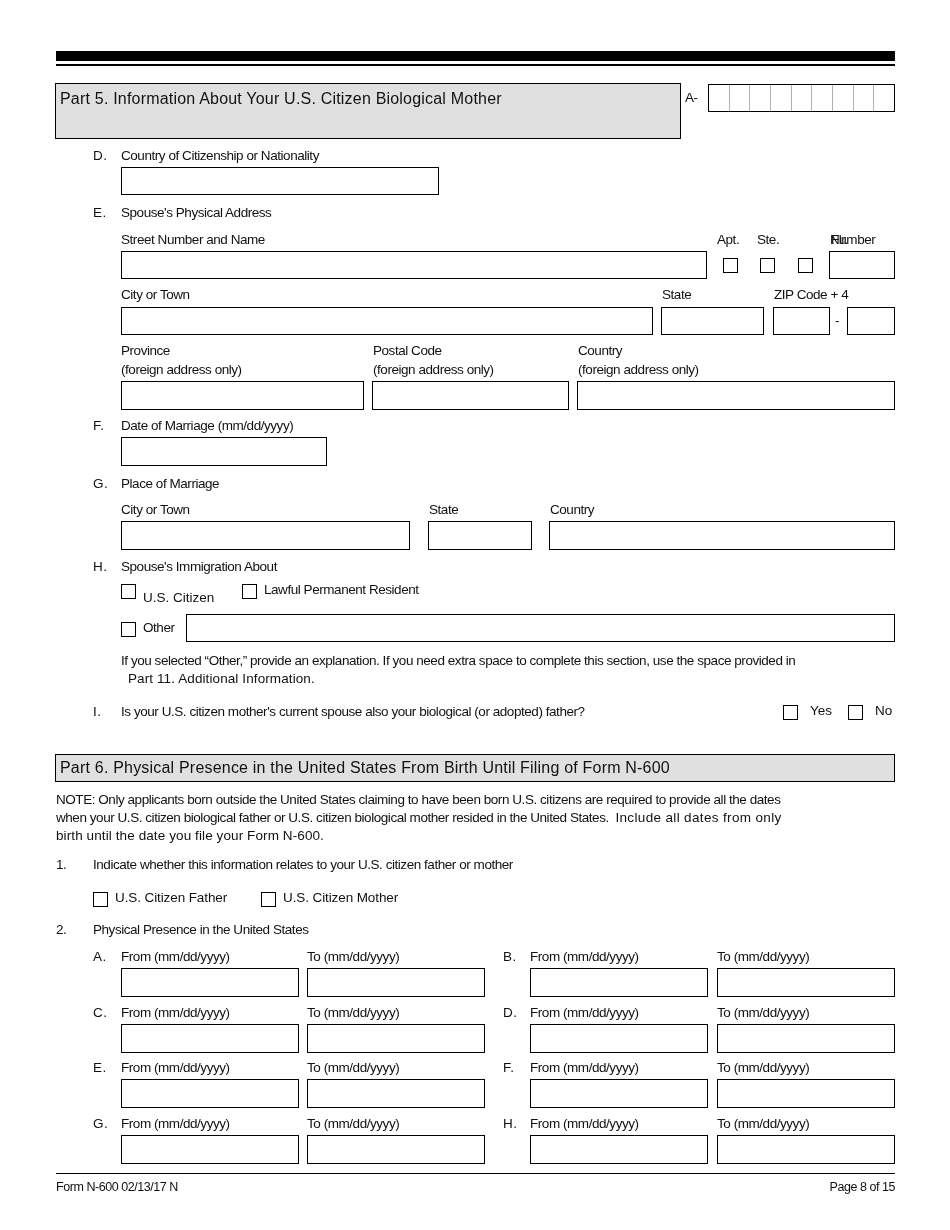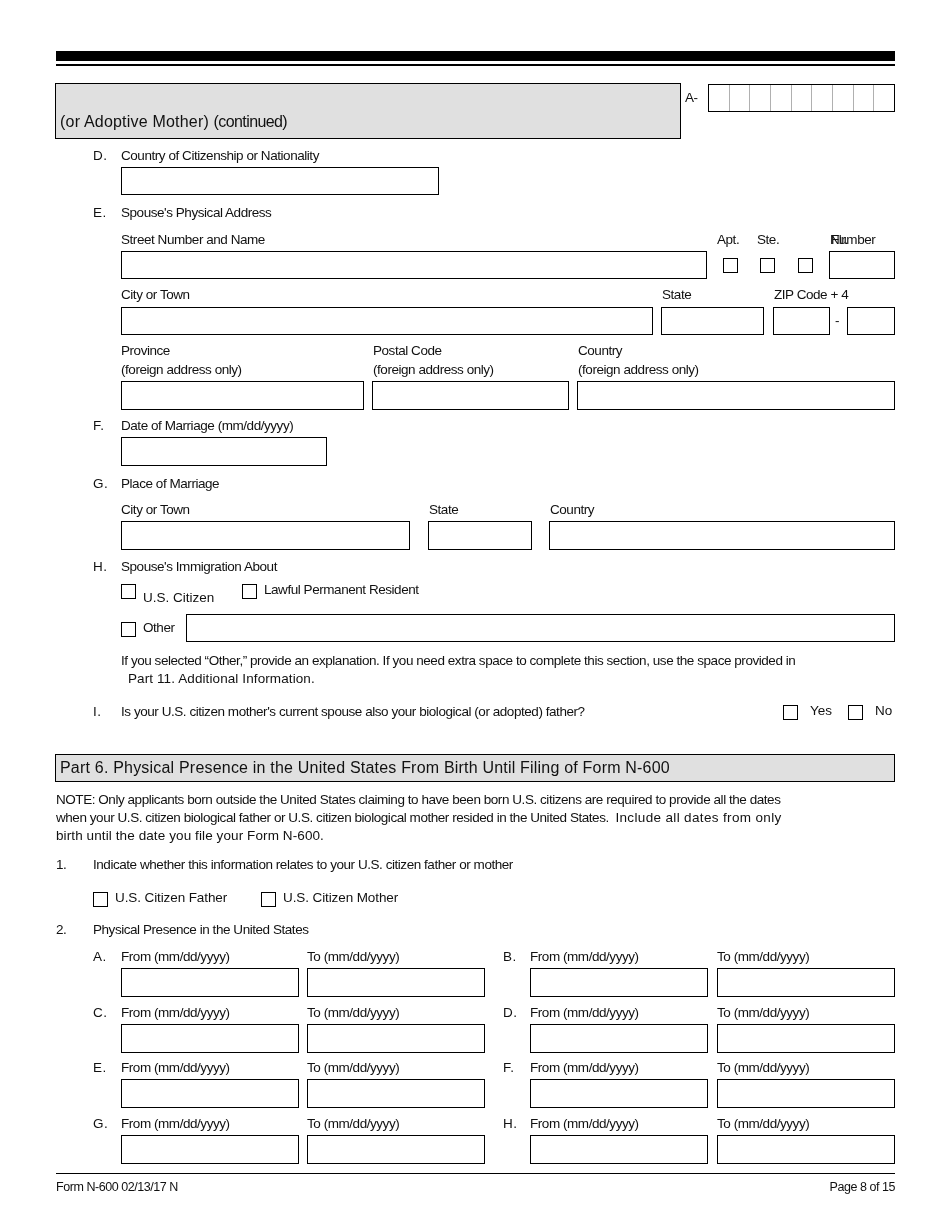--- a/index.html
+++ b/index.html
@@ -18,21 +18,21 @@
   .anum-cell { flex:1; border-right:1px solid #b0b0b0; }
   .anum-cell:last-child { border-right:none; }
 </style>
 </head>
 <body>
 
 <div class="rule-thick" style="top:51px;"></div>
 <div class="rule-thin" style="top:64px;"></div>
 
 <div class="hdr" style="left:55px; top:83px; width:626px; height:56px;">
-  <div class="hdr-text" style="left:4px; top:27px;"><span>(or Adoptive Mother)</span> <span style="letter-spacing:-0.6px;">(continued)</span></div>
+  <div class="hdr-text" style="left:4px; top:4px;">Part 5.  Information About Your U.S. Citizen Biological Mother</div>
 </div>
 
 <div class="t" style="left:685px; top:89px;">A-</div>
 <div class="anum" id="anum">
     <div class="anum-cell"></div>
     <div class="anum-cell"></div>
     <div class="anum-cell"></div>
     <div class="anum-cell"></div>
     <div class="anum-cell"></div>
     <div class="anum-cell"></div>

